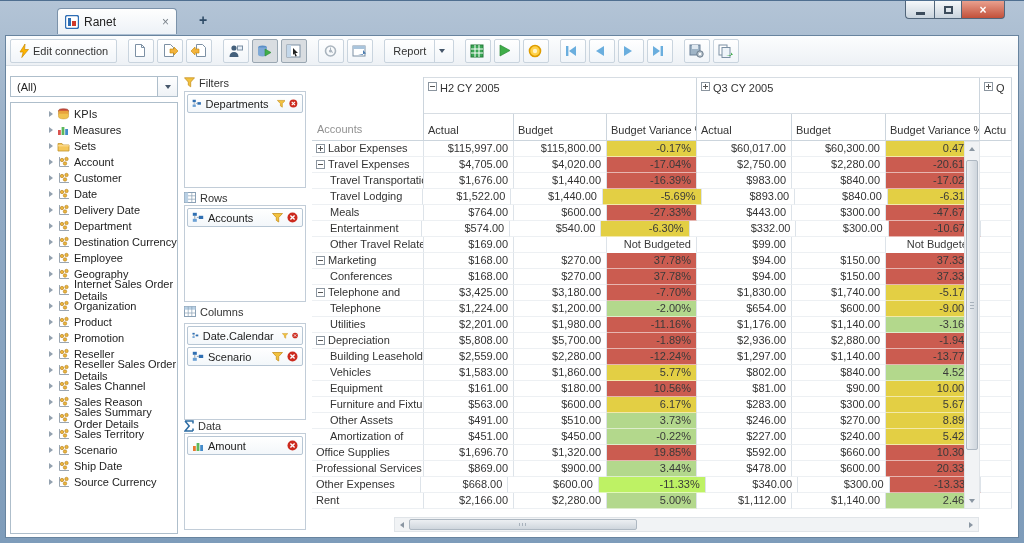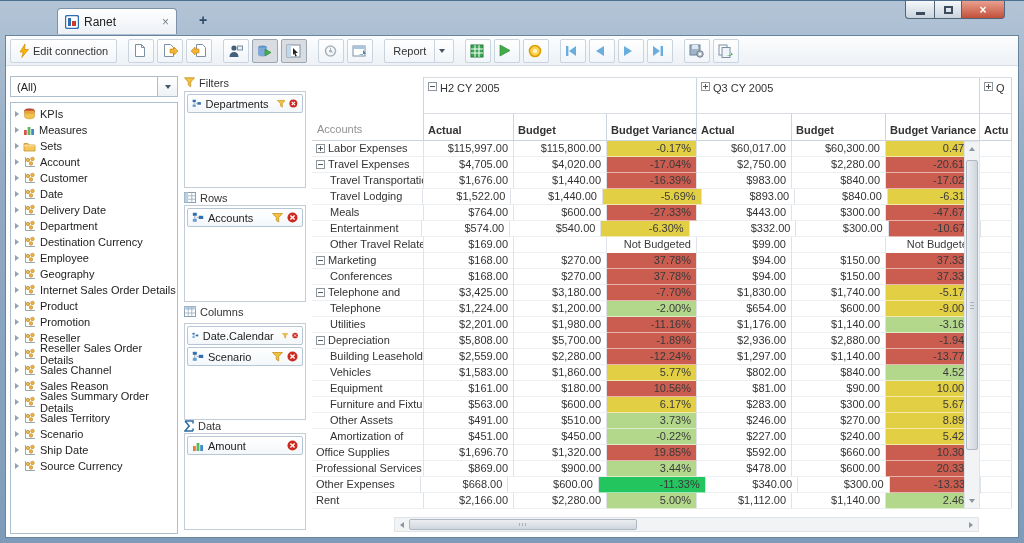--- a/index.html
+++ b/index.html
@@ -43,21 +43,21 @@
          border-top:4px solid #45566a;}
   .dd-split{width:14px;height:22px;display:flex;align-items:center;justify-content:center;
             border-left:1px solid #c9d4de;margin-left:4px;}
   
   .dimfilter{position:absolute;left:4px;top:40px;width:168px;height:21px;box-sizing:border-box;
              border:1px solid #aebecb;background:#fff;display:flex;align-items:center;}
   .dimfilter .val{flex:1;font-size:11px;color:#222;padding-left:6px;}
   .dimfilter .btn{width:19px;height:100%;border-left:1px solid #aebecb;display:flex;
                   align-items:center;justify-content:center;background:linear-gradient(#fff,#eef2f6);}
   .treebox{position:absolute;left:4px;top:66px;width:168px;height:432px;box-sizing:border-box;
-           border:1px solid #aebecb;background:#fff;overflow:hidden;padding-top:3px;}
+           border:1px solid #aebecb;background:#fff;overflow:hidden;padding-top:3px;padding-left:34px;}
   .titem{height:16px;display:flex;align-items:center;gap:4px;padding-left:4px;font-size:11px;color:#222;}
   .tarrow{width:0;height:0;border-left:4px solid #93a1af;border-top:3.5px solid transparent;
           border-bottom:3.5px solid transparent;flex:none;}
   .titem svg{flex:none;}
   
   .seclabel{position:absolute;display:flex;align-items:center;gap:4px;font-size:11px;color:#333;height:13px;}
   .zonebox{position:absolute;width:122px;box-sizing:border-box;border:1px solid #c2cdd8;background:#fff;padding:2px;}
   .chip{height:19px;box-sizing:border-box;border:1px solid #b7c6d4;border-radius:2px;
         background:linear-gradient(#ffffff,#f3f7fa);display:flex;align-items:center;gap:4px;
         padding:0 4px;font-size:11px;color:#222;margin-bottom:2px;}
@@ -67,21 +67,21 @@
   .ghead{display:flex;}
   .gh-left{width:112px;height:64px;box-sizing:border-box;border-right:1px solid #ccd5dd;
            border-bottom:1px solid #ccd5dd;display:flex;align-items:flex-end;
            padding:0 0 5px 5px;color:#919191;}
   .gh-right{width:588px;}
   .gh-groups{display:flex;height:36px;border-top:1px solid #d7dde3;box-sizing:border-box;}
   .gg{box-sizing:border-box;border-right:1px solid #ccd5dd;padding:4px 0 0 4px;color:#333;
       display:flex;gap:3px;align-items:flex-start;overflow:hidden;white-space:nowrap;}
   .gh-cols{display:flex;height:28px;border-top:1px solid #d7dde3;border-bottom:1px solid #ccd5dd;box-sizing:border-box;}
   .gc{box-sizing:border-box;border-right:1px solid #ccd5dd;display:flex;align-items:flex-end;
-      padding:0 16px 4px 4px;color:#333;overflow:hidden;white-space:nowrap;font-weight:bold;}
+      padding:0 16px 4px 4px;color:#333;overflow:hidden;white-space:nowrap;}
   .grow{display:flex;height:16px;}
   .cell{box-sizing:border-box;border-right:1px solid #dde3e9;border-bottom:1px solid #edf0f3;
         line-height:15px;white-space:nowrap;overflow:hidden;}
   .cname{display:flex;align-items:center;gap:3px;color:#333;padding-left:4px;}
   .cnum{text-align:right;padding-right:5px;color:#333;}
   .cvar{text-align:right;padding-right:5px;color:#3a3a3a;border-bottom:1px solid rgba(255,255,255,.55);}
   .exp{width:9px;height:9px;box-sizing:border-box;border:1px solid #8b959f;background:#fff;
        position:relative;flex:none;}
   .exp::before{content:"";position:absolute;left:1px;right:1px;top:3px;height:1px;background:#555;}
   .exp.plus::after{content:"";position:absolute;top:1px;bottom:1px;left:3px;width:1px;background:#555;}
@@ -388,20 +388,30 @@
           <span>Internet Sales Order Details</span>
         </div>
         <div class="titem">
           <span class="tarrow"></span>
           <svg width="13" height="12" viewBox="0 0 13 12">
             <path d="M2.5 1 v9.5 h9.5" fill="none" stroke="#9aa6b2" stroke-width="1"></path>
             <circle cx="5" cy="4" r="1.7" fill="#edb73d" stroke="#b9862a" stroke-width="0.7"></circle>
             <circle cx="9.5" cy="3" r="1.7" fill="#edb73d" stroke="#b9862a" stroke-width="0.7"></circle>
             <circle cx="8" cy="7.5" r="1.7" fill="#edb73d" stroke="#b9862a" stroke-width="0.7"></circle>
           </svg>
+          <span>Organization</span>
+        </div>
+        <div class="titem">
+          <span class="tarrow"></span>
+          <svg width="13" height="12" viewBox="0 0 13 12">
+            <path d="M2.5 1 v9.5 h9.5" fill="none" stroke="#9aa6b2" stroke-width="1"></path>
+            <circle cx="5" cy="4" r="1.7" fill="#edb73d" stroke="#b9862a" stroke-width="0.7"></circle>
+            <circle cx="9.5" cy="3" r="1.7" fill="#edb73d" stroke="#b9862a" stroke-width="0.7"></circle>
+            <circle cx="8" cy="7.5" r="1.7" fill="#edb73d" stroke="#b9862a" stroke-width="0.7"></circle>
+          </svg>
           <span>Product</span>
         </div>
         <div class="titem">
           <span class="tarrow"></span>
           <svg width="13" height="12" viewBox="0 0 13 12">
             <path d="M2.5 1 v9.5 h9.5" fill="none" stroke="#9aa6b2" stroke-width="1"></path>
             <circle cx="5" cy="4" r="1.7" fill="#edb73d" stroke="#b9862a" stroke-width="0.7"></circle>
             <circle cx="9.5" cy="3" r="1.7" fill="#edb73d" stroke="#b9862a" stroke-width="0.7"></circle>
             <circle cx="8" cy="7.5" r="1.7" fill="#edb73d" stroke="#b9862a" stroke-width="0.7"></circle>
           </svg>
@@ -905,21 +915,21 @@
           <div class="cell cnum" style="width:94px">$600.00</div>
           <div class="cell cvar" style="width:94px;background:#cb5c50">20.33%</div>
           <div class="cell" style="width:32px"></div>
         </div>
         <div class="grow">
           <div class="cell cname" style="width:112px">
             <span>Other Expenses</span>
           </div>
           <div class="cell cnum" style="width:90px">$668.00</div>
           <div class="cell cnum" style="width:93px">$600.00</div>
-          <div class="cell cvar" style="width:110px;background:#22c55e">-11.33%</div>
+          <div class="cell cvar" style="width:110px;background:#bef264">-11.33%</div>
           <div class="cell cnum" style="width:95px">$340.00</div>
           <div class="cell cnum" style="width:94px">$300.00</div>
           <div class="cell cvar" style="width:94px;background:#cb5c50">-13.33%</div>
           <div class="cell" style="width:32px"></div>
         </div>
         <div class="grow">
           <div class="cell cname" style="width:112px">
             <span>Rent</span>
           </div>
           <div class="cell cnum" style="width:90px">$2,166.00</div>

